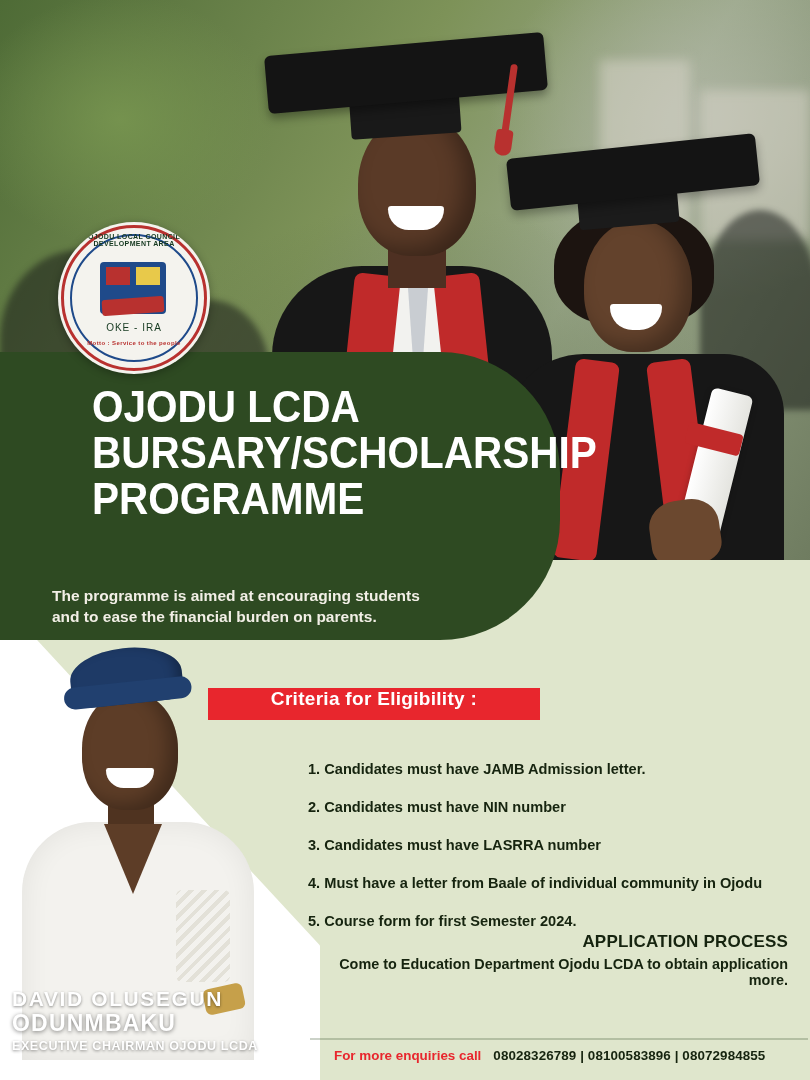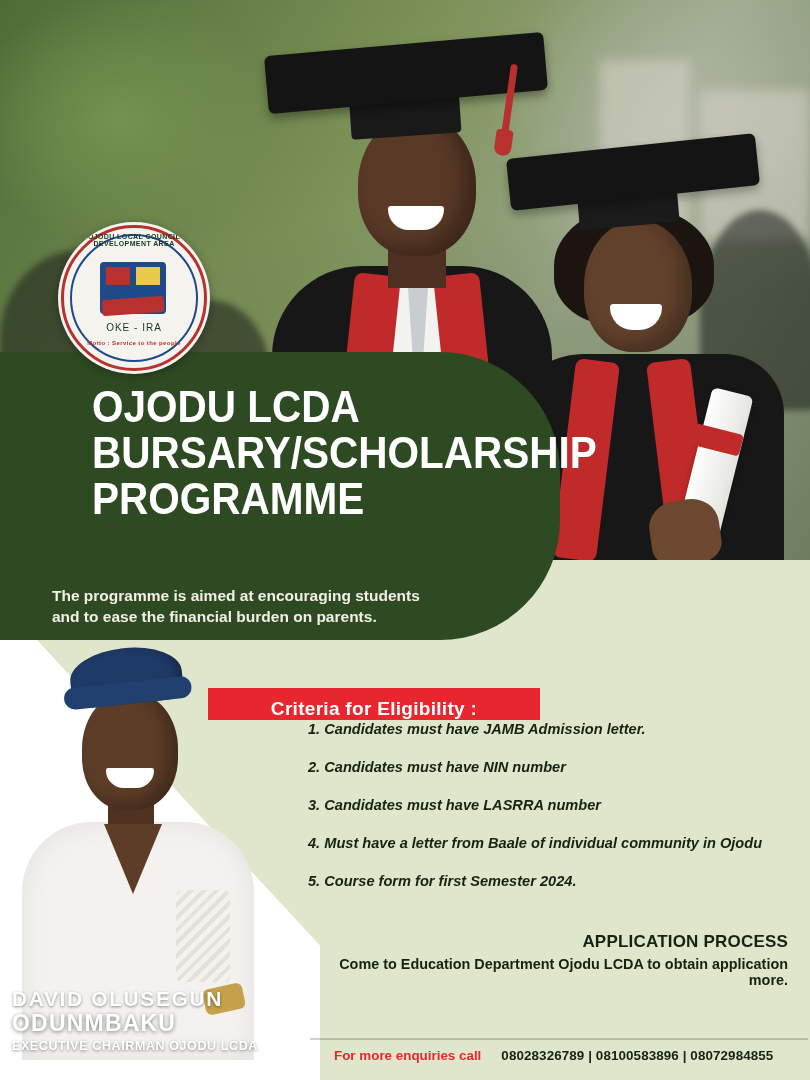--- a/index.html
+++ b/index.html
@@ -237,27 +237,27 @@
     font-size:23px; letter-spacing:1.2px; margin-top:3px; text-shadow: 0 1px 4px rgba(0,0,0,.5);
   }
   .chair-name .n3 {
     font-size:12.5px; letter-spacing:.6px; margin-top:5px; text-shadow: 0 1px 3px rgba(0,0,0,.45);
   }
 
   
   .criteria-banner {
     position:absolute; left:208px; top:688px; width:332px; height:32px;
     background:#e8262d;
-    display:flex; align-items:flex-end; justify-content:center;
+    display:flex; align-items:flex-start; justify-content:center;
   }
   .criteria-banner span {
     color:#ffffff; font-weight:bold; font-size:19px; letter-spacing:.3px;
   }
   .criteria-list {
-    position:absolute; left:308px; top:720px; width:480px;font-style:italic;
+    position:absolute; left:308px; top:760px; width:480px;
   }
   .criteria-list li {
     list-style:none;
     color:#16240f;
     font-size:14.6px;
     font-weight:bold;
     line-height:18px;
     margin: 0 0 20px 0;
   }
   .criteria-list { margin:0; padding:0; }
@@ -267,21 +267,21 @@
   }
   .app-process .h {
     color:#16240f; font-weight:bold; font-size:17px; letter-spacing:.2px;
   }
   .app-process .p {
     color:#16240f; font-weight:bold; font-size:14.4px; margin-top:4px;
   }
   .footer {
     position:absolute; left:334px; top:1048px; width:470px;
     font-size:13.4px; font-weight:bold; color:#e8262d;
-    display:flex; align-items:center; gap:20px;
+    display:flex; align-items:center; gap:12px;
   }
   .footer .nums { color:#16240f; letter-spacing:.1px; }
 
   .divider-top { position:absolute; left:310px; top:1038px; width:498px; height:2px; background:rgba(46,74,34,.25); }
 </style>
 </head>
 <body>
 
 <div class="poster">
 

